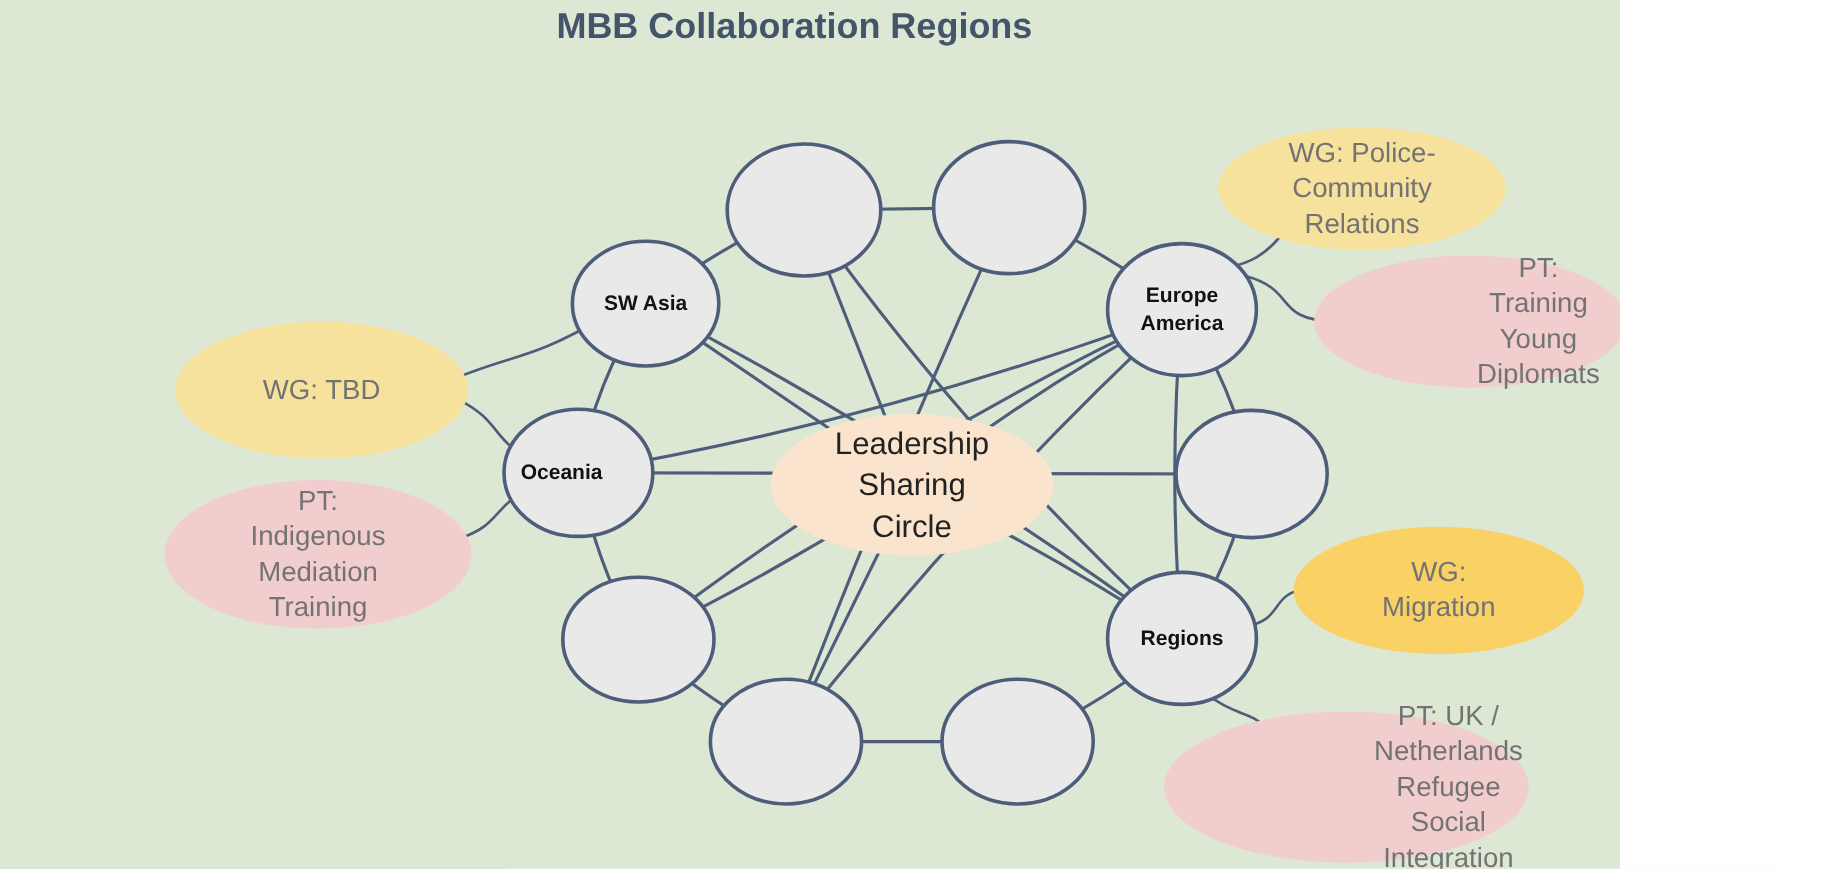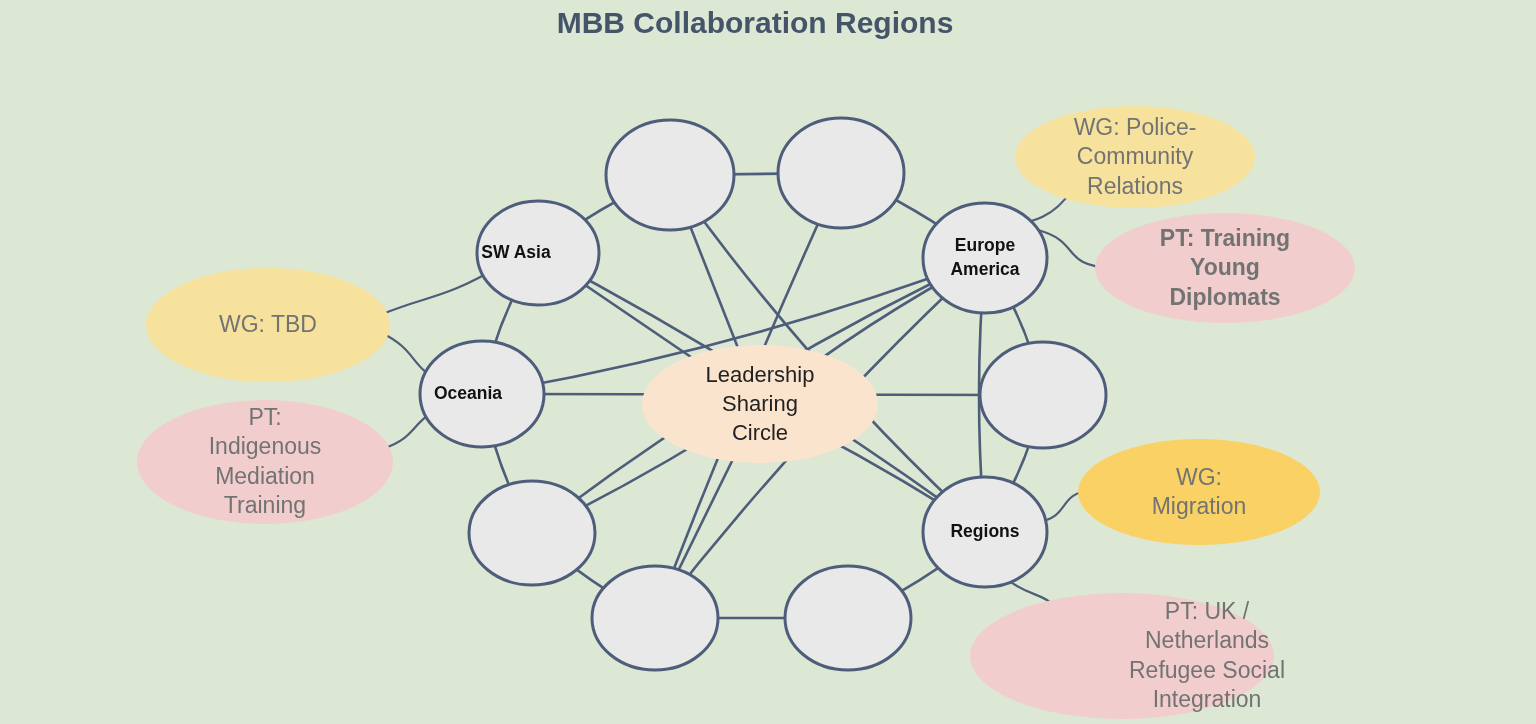--- a/index.html
+++ b/index.html
@@ -1,18 +1,18 @@
 <!DOCTYPE html>
 <html><head>
 <meta charset="utf-8">
 <style>
   html,body{margin:0;padding:0;}
   #stage{
     position:relative;
-    width:1536px;
+    width:1350px;
     height:724px;
     background:#dce8d3;
     overflow:hidden;
     font-family:"Liberation Sans", sans-serif;
   }
   #diagram-svg{position:absolute;left:0;top:0;}
   #page-title{
     position:absolute;
     top:6px;left:0;right:26px;
     text-align:center;
@@ -29,21 +29,21 @@
     pointer-events:none;
   }
   .lbl-region{
     font-weight:bold;
     font-size:17.5px;
     line-height:1.35;
     color:#111111;
   }
   .lbl-center{
     font-weight:400;
-    font-size:22px;
+    font-size:26px;
     line-height:1.32;
     color:#222222;
   }
   .lbl-ann{
     font-weight:400;
     font-size:23px;
     line-height:1.28;
     color:#737373;
   }
 </style>
@@ -107,34 +107,34 @@
         <ellipse cx="1225" cy="268" rx="130" ry="55" fill="#f1cecd"></ellipse>
         <ellipse cx="1199" cy="492" rx="121" ry="53" fill="#f9d164"></ellipse>
         <ellipse cx="1122" cy="656" rx="152" ry="63" fill="#f1cecd"></ellipse>
       </g>
     </svg>
   <div id="page-title">MBB Collaboration Regions</div>
   <div id="labels-layer">
       <div class="lbl lbl-center" style="left: 760px; top: 404px;">Leadership
 Sharing
 Circle</div>
-      <div class="lbl lbl-region" style="left: 516px; top: 253px;">SW Asia</div>
+      <div class="lbl lbl-region" style="left: 538px; top: 253px;">SW Asia</div>
       <div class="lbl lbl-region" style="left: 468px; top: 394px;">Oceania</div>
       <div class="lbl lbl-region" style="left: 985px; top: 258px;">Europe
 America</div>
       <div class="lbl lbl-region" style="left: 985px; top: 532px;">Regions</div>
       <div class="lbl lbl-ann" style="left: 268px; top: 325px; text-align: center;">WG: TBD</div>
       <div class="lbl lbl-ann" style="left: 265px; top: 462px;">PT:
 Indigenous
 Mediation
 Training</div>
       <div class="lbl lbl-ann" style="left: 1135px; top: 157px;">WG: Police-
 Community
 Relations</div>
-      <div class="lbl lbl-ann" style="left: 1225px; top: 268px; font-weight: bold;">PT: Training
+      <div class="lbl lbl-ann" style="left: 1282px; top: 268px;">PT: Training
 Young
 Diplomats</div>
       <div class="lbl lbl-ann" style="left: 1199px; top: 492px;">WG:
 Migration</div>
       <div class="lbl lbl-ann" style="left: 1180px; top: 656px; margin-left: 27px;">PT: UK /
 Netherlands
 Refugee Social
 Integration</div>
     </div>
 </div>

